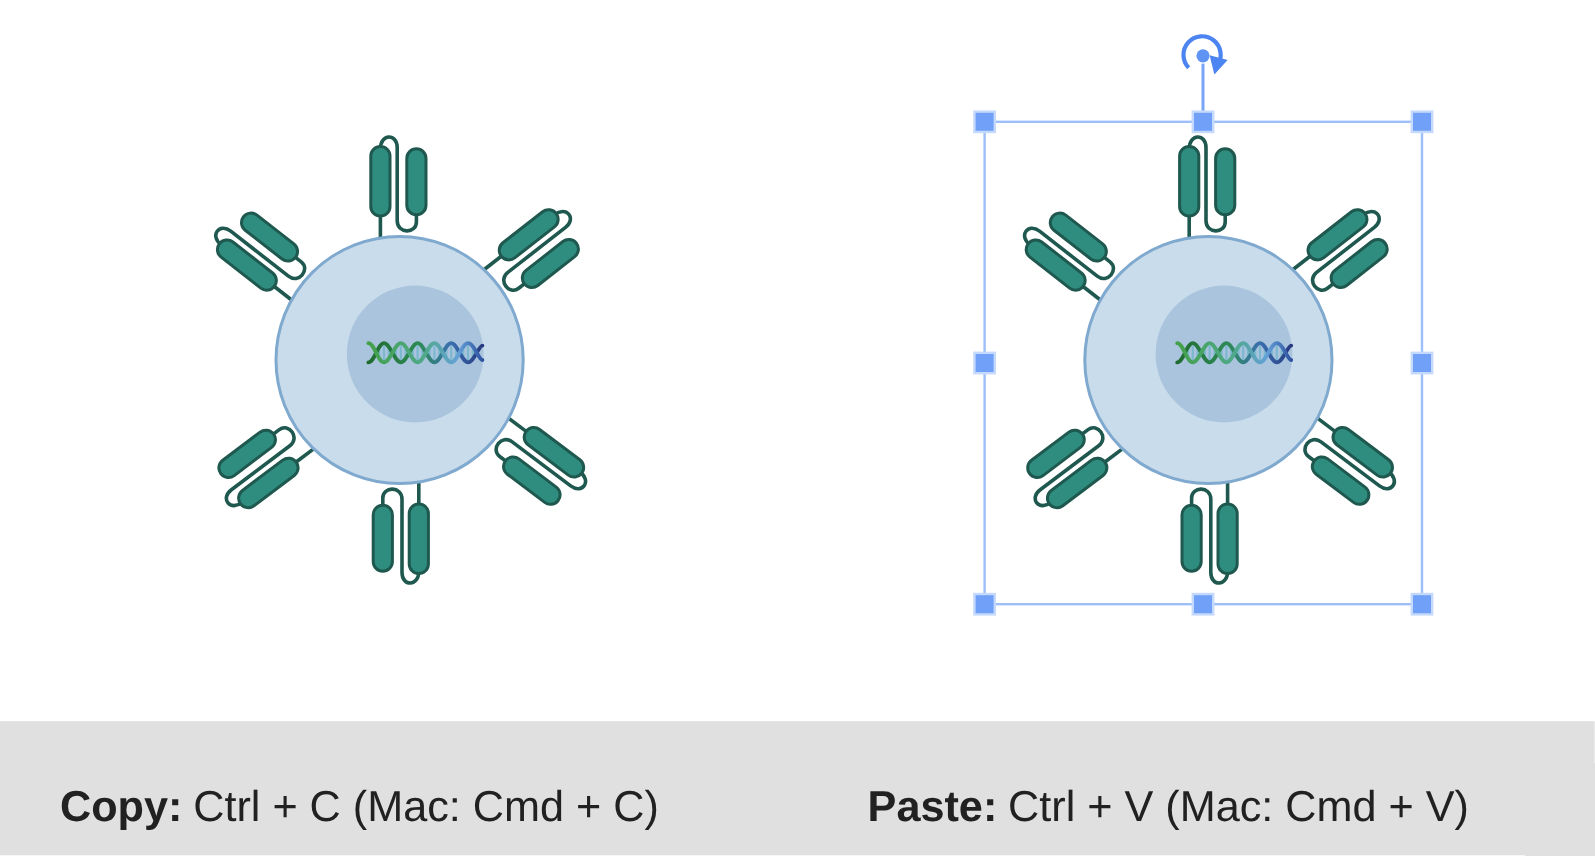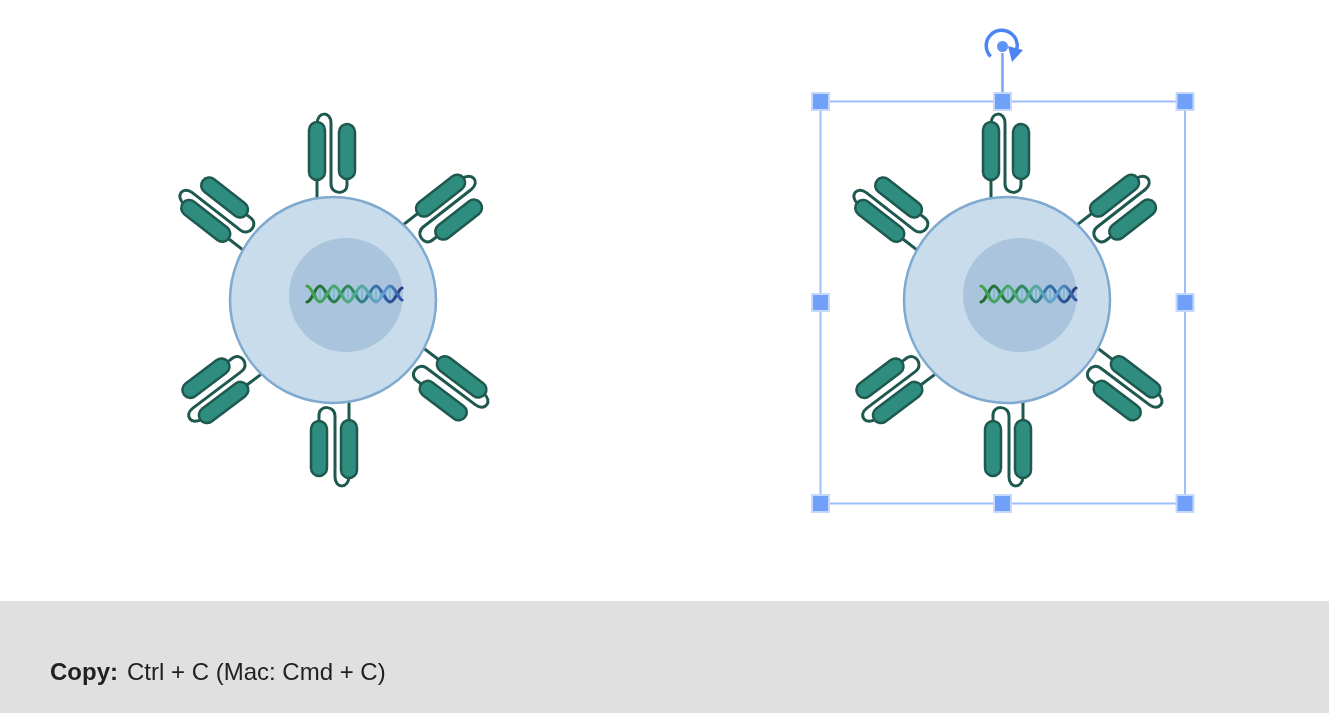--- a/index.html
+++ b/index.html
@@ -25,21 +25,21 @@
     pointer-events: none;
   }
   .shortcut-bar {
     position: relative;
     width: 1329px; height: 112px;
     background: #e0e0e0;
   }
   .shortcut {
     position: absolute;
     top: 50px;
-    font-size: 24px;
+    font-size: 36px;
     line-height: 41px;
     color: #212121;
     white-space: nowrap;
   }
   .shortcut.copy  { left: 50px; }
   .shortcut.paste { left: 723px; }
   .shortcut .label { font-weight: bold; }
   .shortcut .keys  { font-weight: normal; margin-left: 9px; }
   svg { display: block; }
 </style>
@@ -141,13 +141,16 @@
       <rect x="994" y="495" width="17" height="17"></rect>
       <rect x="1176.5" y="495" width="17" height="17"></rect>
     </g>
   </svg>
 </div>
 
 <div class="shortcut-bar">
   <div class="shortcut copy">
     <span class="label">Copy:</span><span class="keys">Ctrl + C (Mac: Cmd + C)</span>
   </div>
+  <div class="shortcut paste">
+    <span class="label">Paste:</span><span class="keys">Ctrl + V (Mac: Cmd + V)</span>
+  </div>
 </div>
 
 </body></html>

